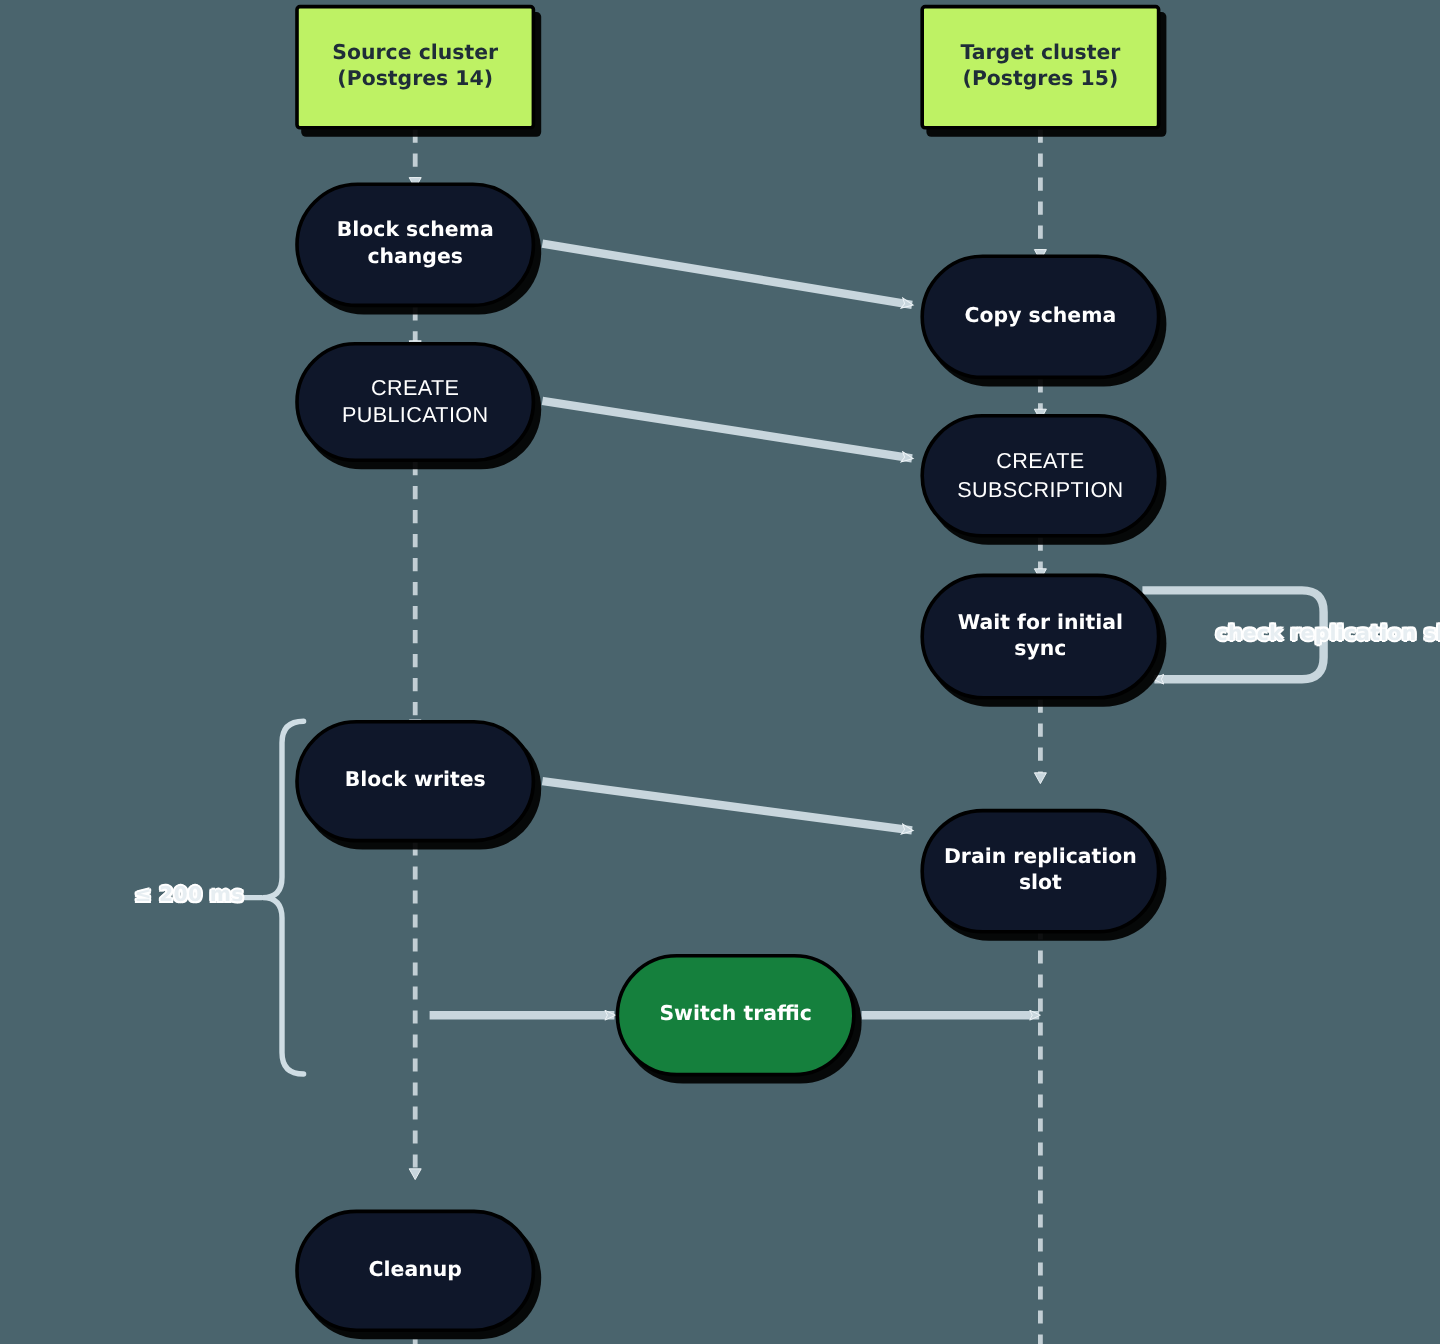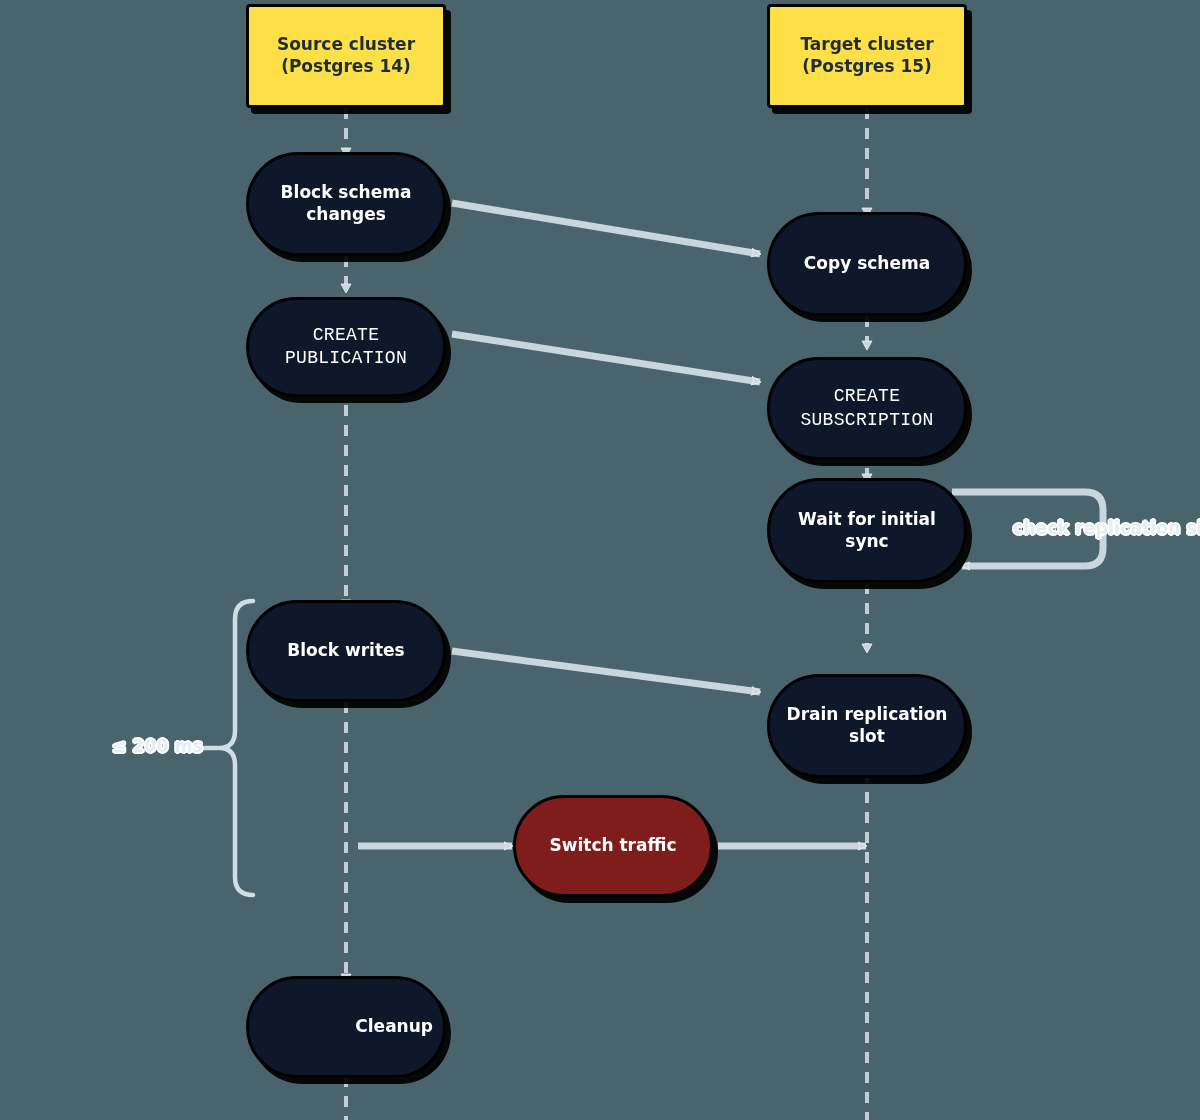--- a/index.html
+++ b/index.html
@@ -35,43 +35,42 @@
     box-shadow: 5px 6px 0 rgba(0,0,0,0.92);
     line-height: 1.28;
     z-index: 5;
   }
   .node .label {
     display: block;
     padding: 0 10px;
     white-space: pre-line;
   }
   .node.terminal {
-    background: #fde047;
+    background: #bef264;
     color: #1f2d38;
     border-radius: 4px;
     font-family: "DejaVu Sans", "Liberation Sans", sans-serif;
     font-weight: 700;
     font-size: 17px;
   }
   .node.step {
     background: #0f172a;
     color: #ffffff;
     border-radius: 60px;
     font-weight: 600;
     font-size: 17px;
   }
   .node.step.sansmono {
-    font-family: Liberation Mono, monospace;
+    font-family: Liberation Sans, sans-serif;
     font-weight: 400;
     font-size: 18px;
     letter-spacing: 0.3px;
-    margin-top: 12px;
   }
   .node.accent {
-    background: #7f1d1d;
+    background: #15803d;
     color: #ffffff;
     border-radius: 60px;
     font-weight: 600;
     font-size: 17px;
   }
   
   .edge-label {
     position: absolute;
     color: #e7eef2;
     font-family: "DejaVu Sans", "Liberation Sans", sans-serif;
@@ -189,21 +188,21 @@
   </div>
 
   <div class="node step" style="left:767px; top:674px; width:200px; height:104px;">
     <span class="label">Drain replication slot</span>
   </div>
 
   <div class="node accent" style="left:513px; top:795px; width:200px; height:102px;">
     <span class="label">Switch traffic</span>
   </div>
 
-  <div class="node step" style="left:246px; top:976px; width:200px; height:102px;justify-content:flex-end;">
+  <div class="node step" style="left:246px; top:1008px; width:200px; height:102px;">
     <span class="label">Cleanup</span>
   </div>
 
   <div class="edge-label" style="left:1013px; top:518px;">
     <span>check replication slots</span>
   </div>
 
   <div class="edge-label" style="left:112px; top:736px;">
     <span>≤ 200 ms</span>
   </div>

